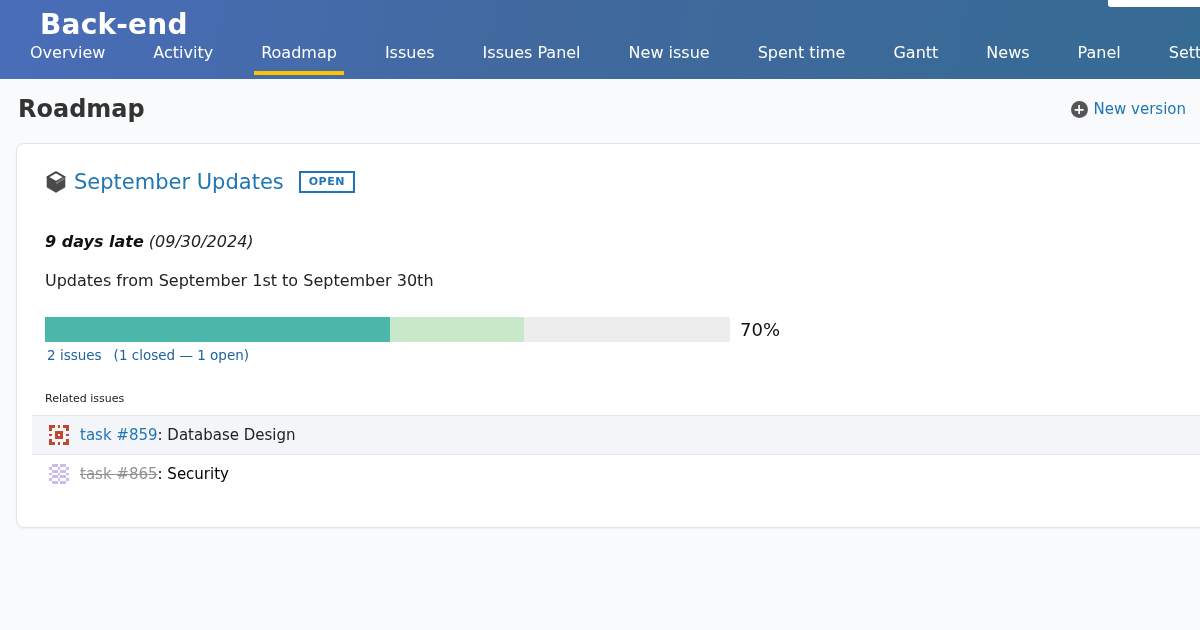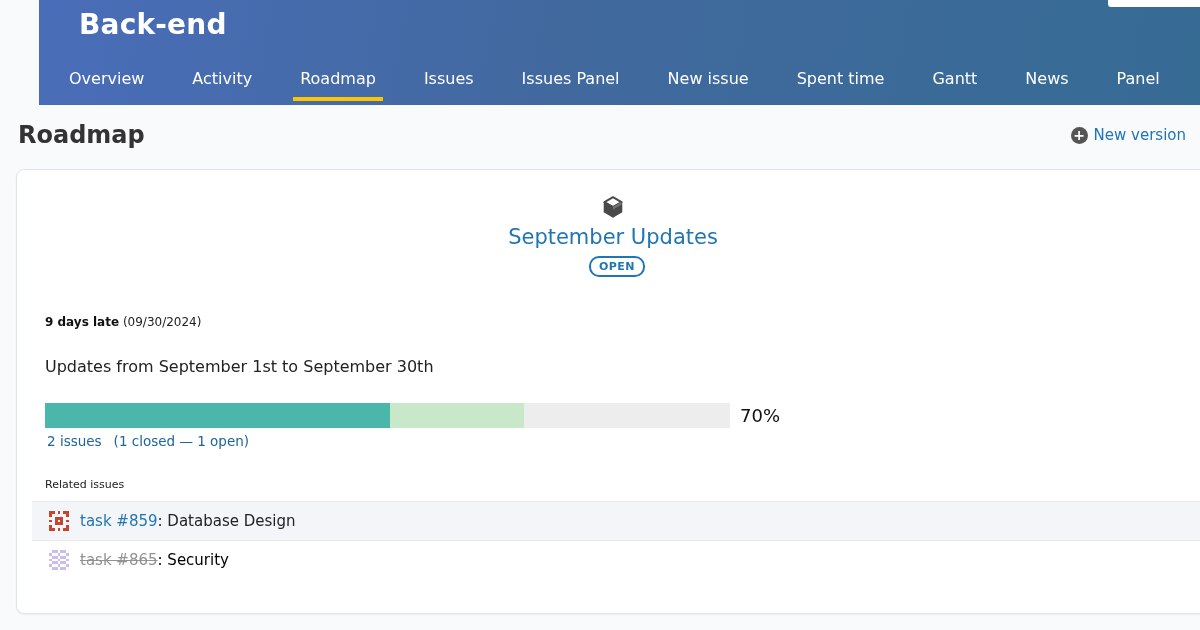--- a/index.html
+++ b/index.html
@@ -4,24 +4,23 @@
 <style>
   html,body{margin:0;padding:0;}
   body{
     width:1200px;height:630px;overflow:hidden;
     font-family:"DejaVu Sans","Liberation Sans",sans-serif;
     background:var(--page-bg,#f8fafc);
     -webkit-font-smoothing:antialiased;
   }
   
   .app-header{
-    position:relative;height:105px;
+    position:relative;height:79px;
     background:linear-gradient(100deg,var(--header-gradient-start,#4a6db9) 0%,#41699e 45%,var(--header-gradient-end,#366b94) 100%);
     color:#fff;
-    margin-left:39px;
   }
   .project-title{
     position:absolute;top:8px;left:40px;margin:0;
     font-size:28px;font-weight:700;letter-spacing:.2px;color:#fff;
   }
   .search-sliver{
     position:absolute;top:0;right:0;width:92px;height:7px;
     background:#fff;border-bottom-left-radius:3px;
   }
   .main-nav{
@@ -52,32 +51,32 @@
   }
   
   .card{
     margin:20px -10px 0 16px;
     background:#fff;border:1px solid #e0e5ec;border-radius:8px;
     box-shadow:0 1px 2px rgba(20,40,80,.05);
     padding:26px 28px 34px;
   }
   .version-name{
     display:flex;align-items:center;gap:7px;margin:0 0 38px;
-    font-size:21px;font-weight:400;color:var(--link-blue,#2076b4);flex-direction:column;
+    font-size:21px;font-weight:400;color:var(--link-blue,#2076b4);
   }
   .version-name .name-link{cursor:pointer;}
   .package-icon{display:inline-flex;flex:0 0 auto;}
   .status-badge{
     margin-left:8px;
-    border:2px solid var(--badge-blue,#2076b4);border-radius:10px;
+    border:2px solid var(--badge-blue,#2076b4);border-radius:0;
     color:var(--badge-blue,#2076b4);background:#fff;
     font-size:11px;font-weight:700;letter-spacing:.5px;
     padding:2px 8px 2px;line-height:1.2;
   }
-  .due-line{margin:0 0 28px;font-size:12px;color:#222;}
+  .due-line{margin:0 0 20px;font-size:16px;color:#222;font-style:italic;}
   .due-line b{color:#111;}
   .description{margin:0 0 27px;font-size:16px;color:#222;}
   .progress-row{display:flex;align-items:center;gap:10px;}
   .progress-track{
     width:685px;height:25px;background:var(--progress-track,#ededed);
     display:flex;overflow:hidden;
   }
   .progress-closed{height:100%;background:var(--progress-closed,#4bb7ab);}
   .progress-open{height:100%;background:var(--progress-open,#c9e8c9);}
   .progress-label{font-size:18px;color:#111;}

